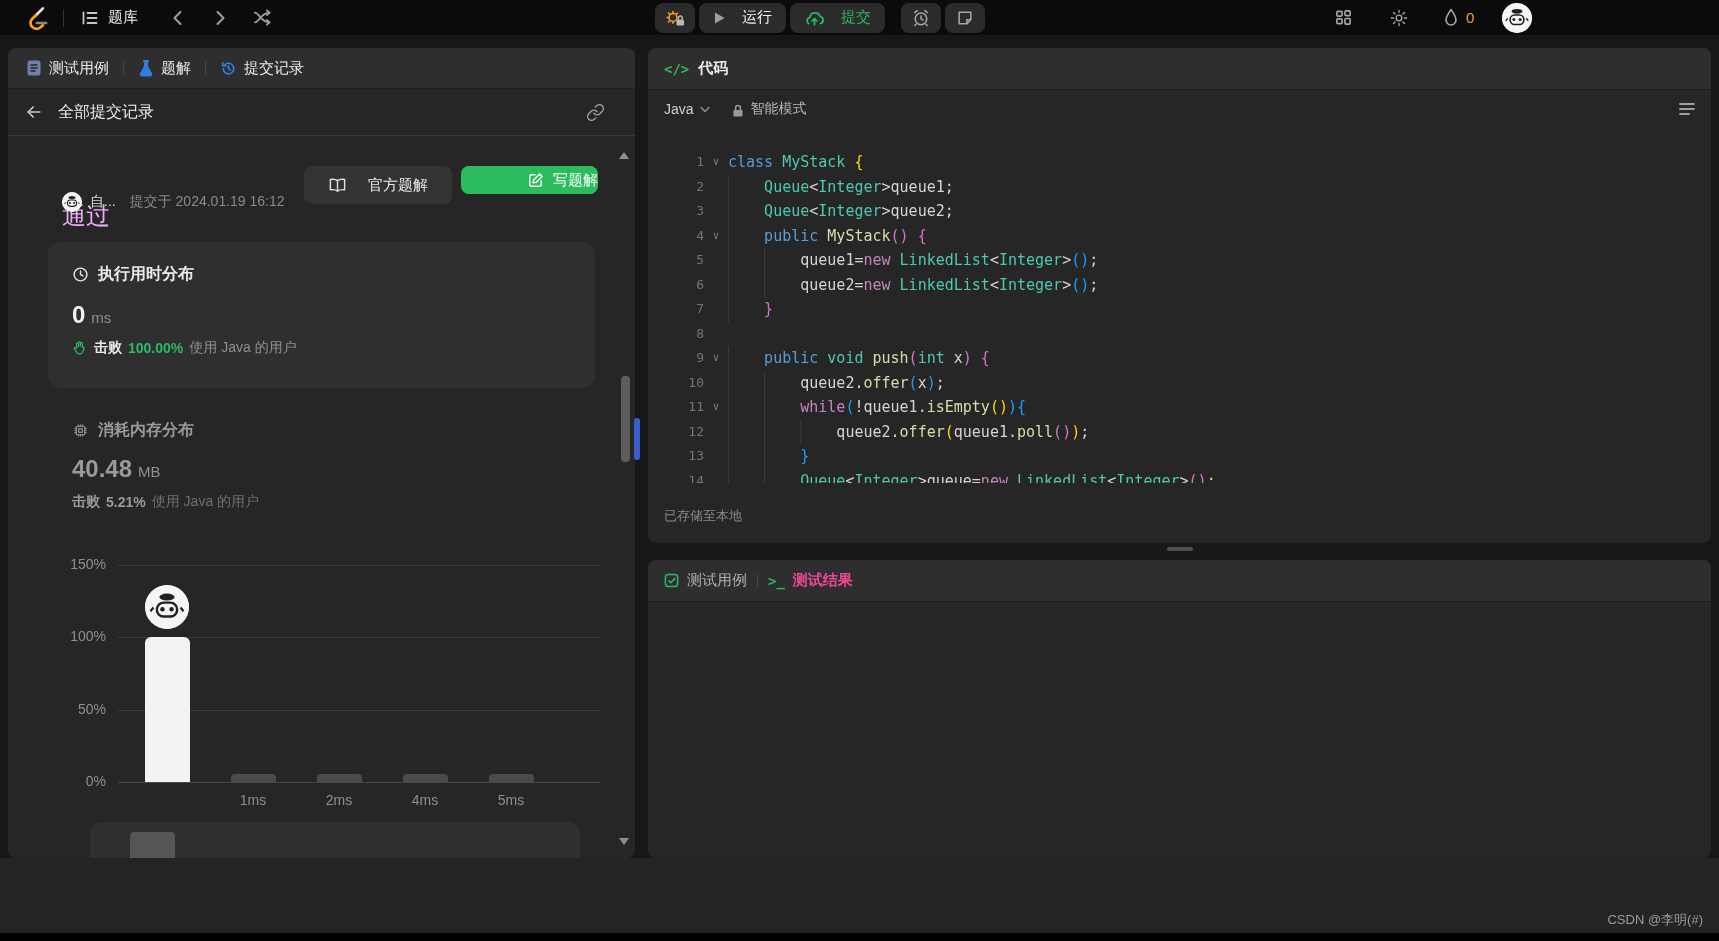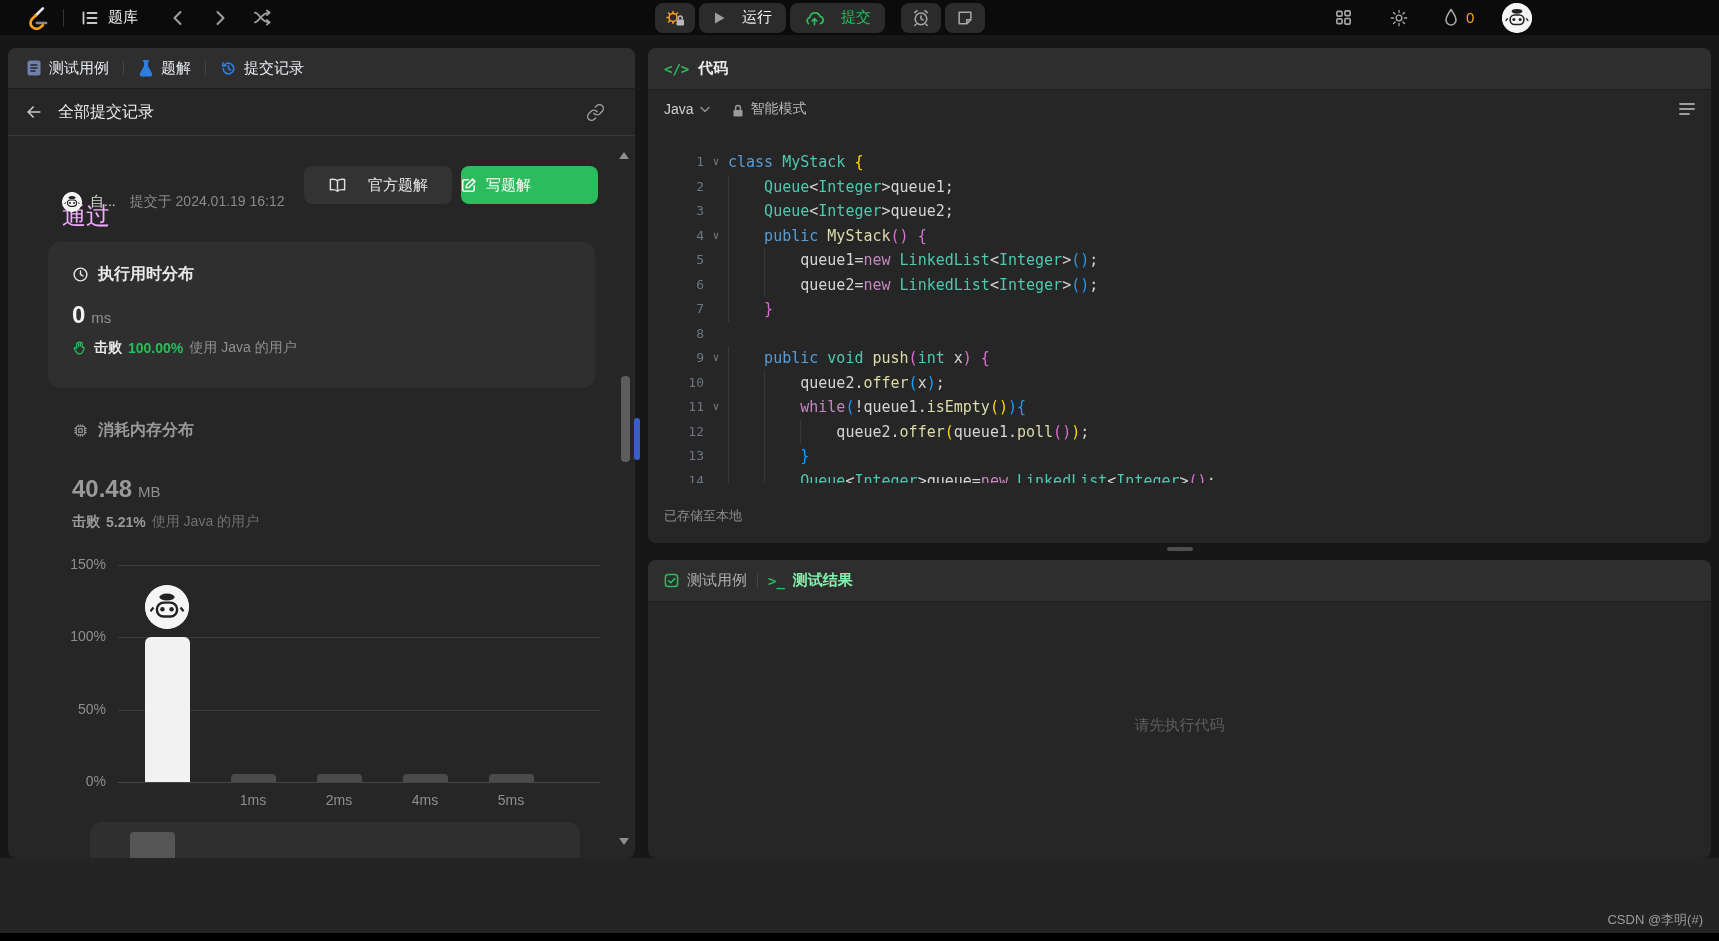--- a/index.html
+++ b/index.html
@@ -37,22 +37,22 @@
   .lp-subhead-title{font-size:16px;color:#ebebeb;margin-left:14px;}
   .link-btn{margin-left:auto;margin-right:14px;display:flex;align-items:center;}
   .status-pass{position:absolute;left:54px;top:112px;font-size:24px;font-weight:500;color:#f0abfc;margin-top:40px;}
   .sub-meta{position:absolute;left:54px;top:144px;display:flex;align-items:center;gap:8px;}
   .sub-meta .mini-avatar{width:20px;height:20px;}
   .sub-user{font-size:14px;color:#d8d8d8;}
   .sub-date{font-size:14px;color:#8a8a8a;margin-left:6px;}
   .btn-official{position:absolute;left:296px;top:118px;width:148px;height:38px;background:#333;
                 border-radius:8px;display:flex;align-items:center;justify-content:center;gap:21px;
                 font-size:15px;color:#e8e8e8;cursor:pointer;}
-  .btn-write{position:absolute;left:453px;top:118px;width:137px;height:38px;background:#2cbb5d;
-             border-radius:8px;display:flex;align-items:center;justify-content:flex-start;gap:9px;
+  .btn-write{position:absolute;left:453px;top:118px;width:137px;height:28px;background:#2cbb5d;
+             border-radius:8px;display:flex;align-items:center;justify-content:flex-end;gap:9px;
              font-size:15px;color:#fff;font-weight:500;cursor:pointer;}
   .runtime-card{position:absolute;left:40px;top:194px;width:547px;height:146px;background:#2f2f2f;
                 border-radius:12px;padding:22px 24px;box-sizing:border-box;}
   .card-title-row{display:flex;align-items:center;gap:9px;font-size:16px;font-weight:600;color:#ebebeb;}
   .value-row{display:flex;align-items:baseline;gap:6px;margin-top:16px;}
   .big-val{font-size:24px;font-weight:700;color:#f2f2f2;}
   .val-unit{font-size:15px;color:#8f8f8f;}
   .beat-row{display:flex;align-items:center;gap:6px;margin-top:10px;font-size:14px;}
   .beat-label{color:#e8e8e8;font-weight:600;}
   .beat-pct-green{color:#2cbb5d;font-weight:600;}
@@ -101,21 +101,21 @@
   .code-content{display:flex;white-space:pre;}
   .ind{display:inline-block;height:24.5px;background-image:linear-gradient(to right,#3a3a3a 1px,transparent 1px);
        background-size:4ch 100%;}
   .tk-kw{color:#569cd6;}.tk-type{color:#4ec9b0;}.tk-fn{color:#dcdcaa;}.tk-ctl{color:#c586c0;}
   .tk-p{color:#d4d4d4;}.tk-b1{color:#ffd700;}.tk-b2{color:#da70d6;}.tk-b3{color:#179fff;}
   .cp-status{margin-top:24px;padding-left:16px;font-size:13px;color:#8a8a8a;}
   
   .test-panel{left:648px;top:560px;width:1063px;height:298px;}
   .tp-tab{display:flex;align-items:center;gap:8px;font-size:15px;cursor:pointer;}
   .tp-tab .lbl-dim{color:#b0b0b0;}
-  .tp-tab .lbl-act{color:#86efac;font-weight:600;}
+  .tp-tab .lbl-act{color:#ec4899;font-weight:600;}
   .term-glyph{color:#2cbb5d;font-family:"DejaVu Sans Mono",monospace;font-weight:bold;font-size:14px;}
   .tp-body{position:relative;height:256px;}
   .tp-placeholder{position:absolute;left:50%;top:48%;transform:translate(-50%,-50%);
                   font-size:15px;color:#5e5e5e;}
   .drag-handle{position:absolute;left:1167px;top:547px;width:26px;height:4px;background:#4f4f4f;border-radius:2px;}
   .bottom-area{position:absolute;left:0;top:858px;width:100%;height:75px;background:#242424;}
   .bottom-strip{position:absolute;left:0;top:933px;width:100%;height:8px;background:#000;}
   .watermark{position:absolute;right:16px;top:911px;font-size:13px;color:#9c9c9c;}
 </style>
 </head>
@@ -363,21 +363,21 @@
       <div class="mem-title-row">
         <span style="display:flex;">
           <svg width="17" height="17" viewBox="0 0 24 24" fill="none" stroke="#9a9a9a" stroke-width="1.6">
             <rect x="6" y="6" width="12" height="12" rx="2"></rect>
               <rect x="9.5" y="9.5" width="5" height="5"></rect>
             <path d="M9 6V3.5M12 6V3.5M15 6V3.5M9 20.5V18M12 20.5V18M15 20.5V18M6 9H3.5M6 12H3.5M6 15H3.5M20.5 9H18M20.5 12H18M20.5 15H18"></path>
           </svg>
         </span>
         <span>消耗内存分布</span>
       </div>
-      <div class="value-row" style="margin-top:34px;">
+      <div class="value-row" style="margin-top:14px;">
         <span class="big-val">40.48</span>
         <span class="val-unit">MB</span>
       </div>
       <div class="beat-row">
         <span class="beat-label">击败</span>
         <span class="beat-pct-grey">5.21%</span>
         <span class="beat-suffix">使用 Java 的用户</span>
       </div>
     </div>
 
@@ -536,21 +536,18 @@
           </svg>
         </span>
         <span class="lbl-dim">测试用例</span>
       </span>
       <span class="tab-sep"></span>
       <span class="tp-tab">
         <span class="term-glyph">&gt;_</span>
         <span class="lbl-act">测试结果</span>
       </span>
     </div>
-    <div class="tp-body">
-      <div class="tp-placeholder">请先执行代码</div>
-    </div>
   </div>
 
   <div class="bottom-area"></div>
   <div class="watermark">CSDN @李明(#)</div>
   <div class="bottom-strip"></div>
 </div>
 
 </body></html>

